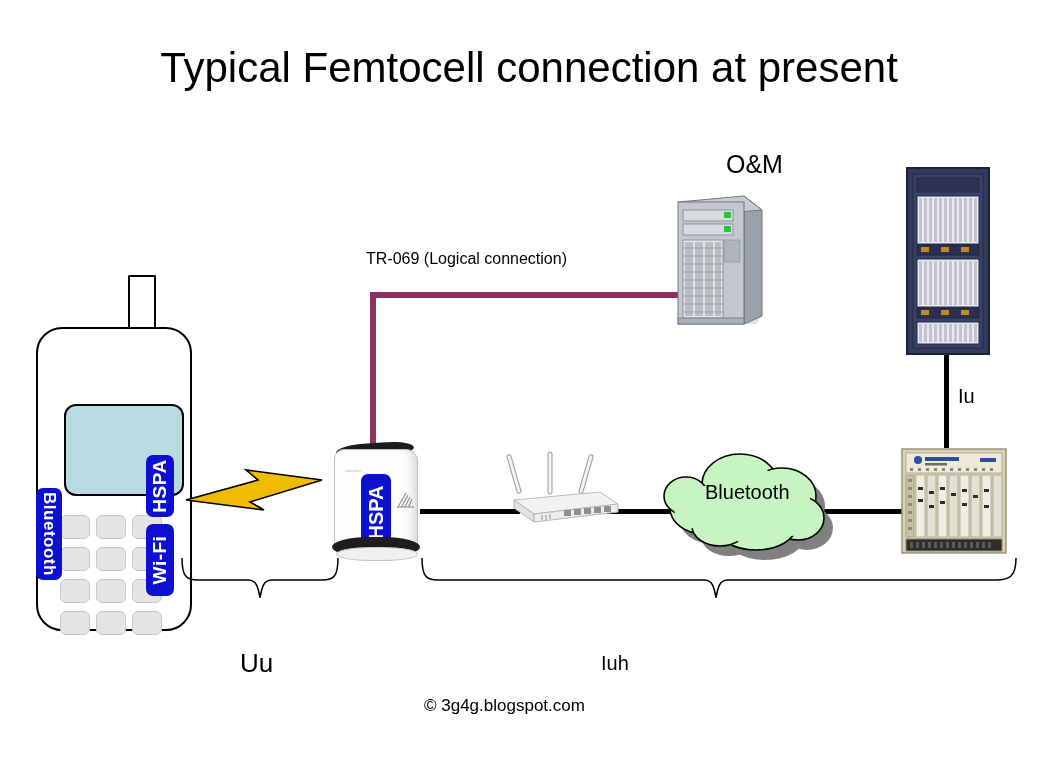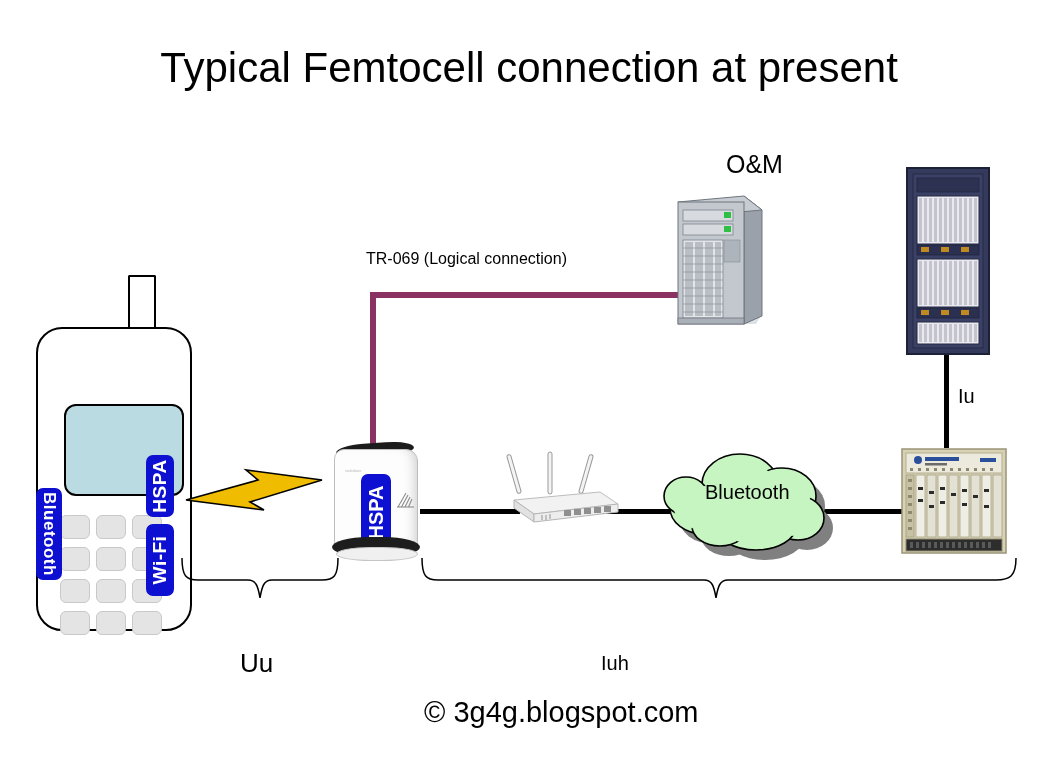--- a/index.html
+++ b/index.html
@@ -24,21 +24,21 @@
     font-family:"Liberation Sans", sans-serif;
   }
 
   
   .lbl{color:#000;font-family:"Liberation Sans", sans-serif;white-space:nowrap;}
   #oam-label{left:686px;top:150px;font-size:25px;margin-left:40px;}
   #tr069-label{left:366px;top:250px;font-size:16px;}
   #iu-label{left:958px;top:385px;font-size:20px;}
   #uu-label{left:240px;top:648px;font-size:26px;}
   #iuh-label{left:601px;top:652px;font-size:20px;}
-  #copyright{left:424px;top:696px;font-size:29px;}
+  #copyright{left:424px;top:696px;font-size:17px;}
   #internet-label{left:705px;top:481px;font-size:20px;z-index:9;}
 
   
   .wire{background:#000;}
   #wire-femto-router{left:420px;top:509px;width:100px;height:5px;}
   #wire-router-cloud{left:600px;top:509px;width:90px;height:5px;}
   #wire-cloud-chassis{left:818px;top:509px;width:86px;height:5px;}
   #wire-rack-chassis{left:944px;top:352px;width:5px;height:96px;}
 
   #wire-tr069-v{left:370px;top:292px;width:6px;height:157px;background:#8a3363;}

